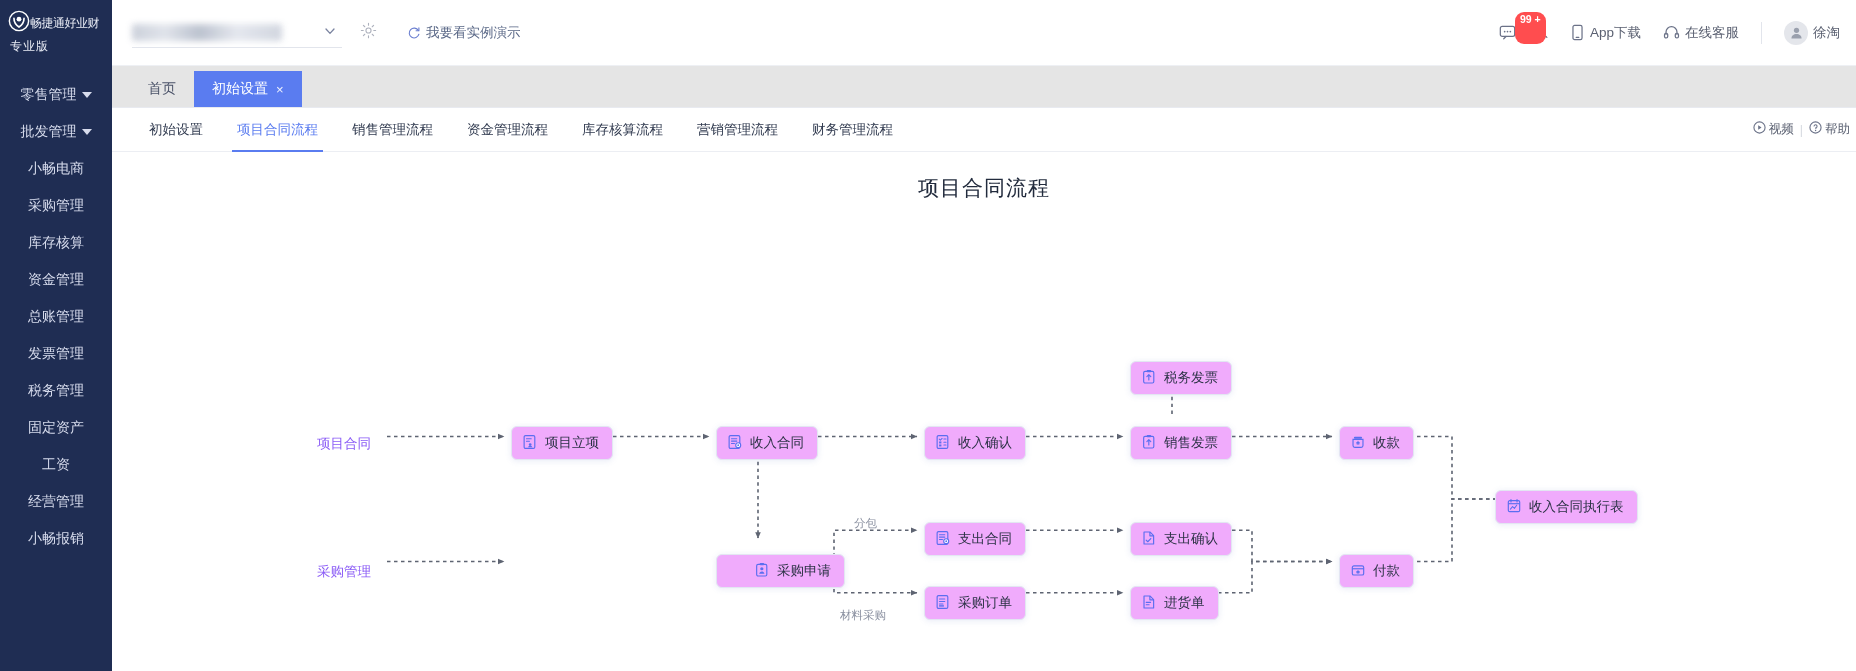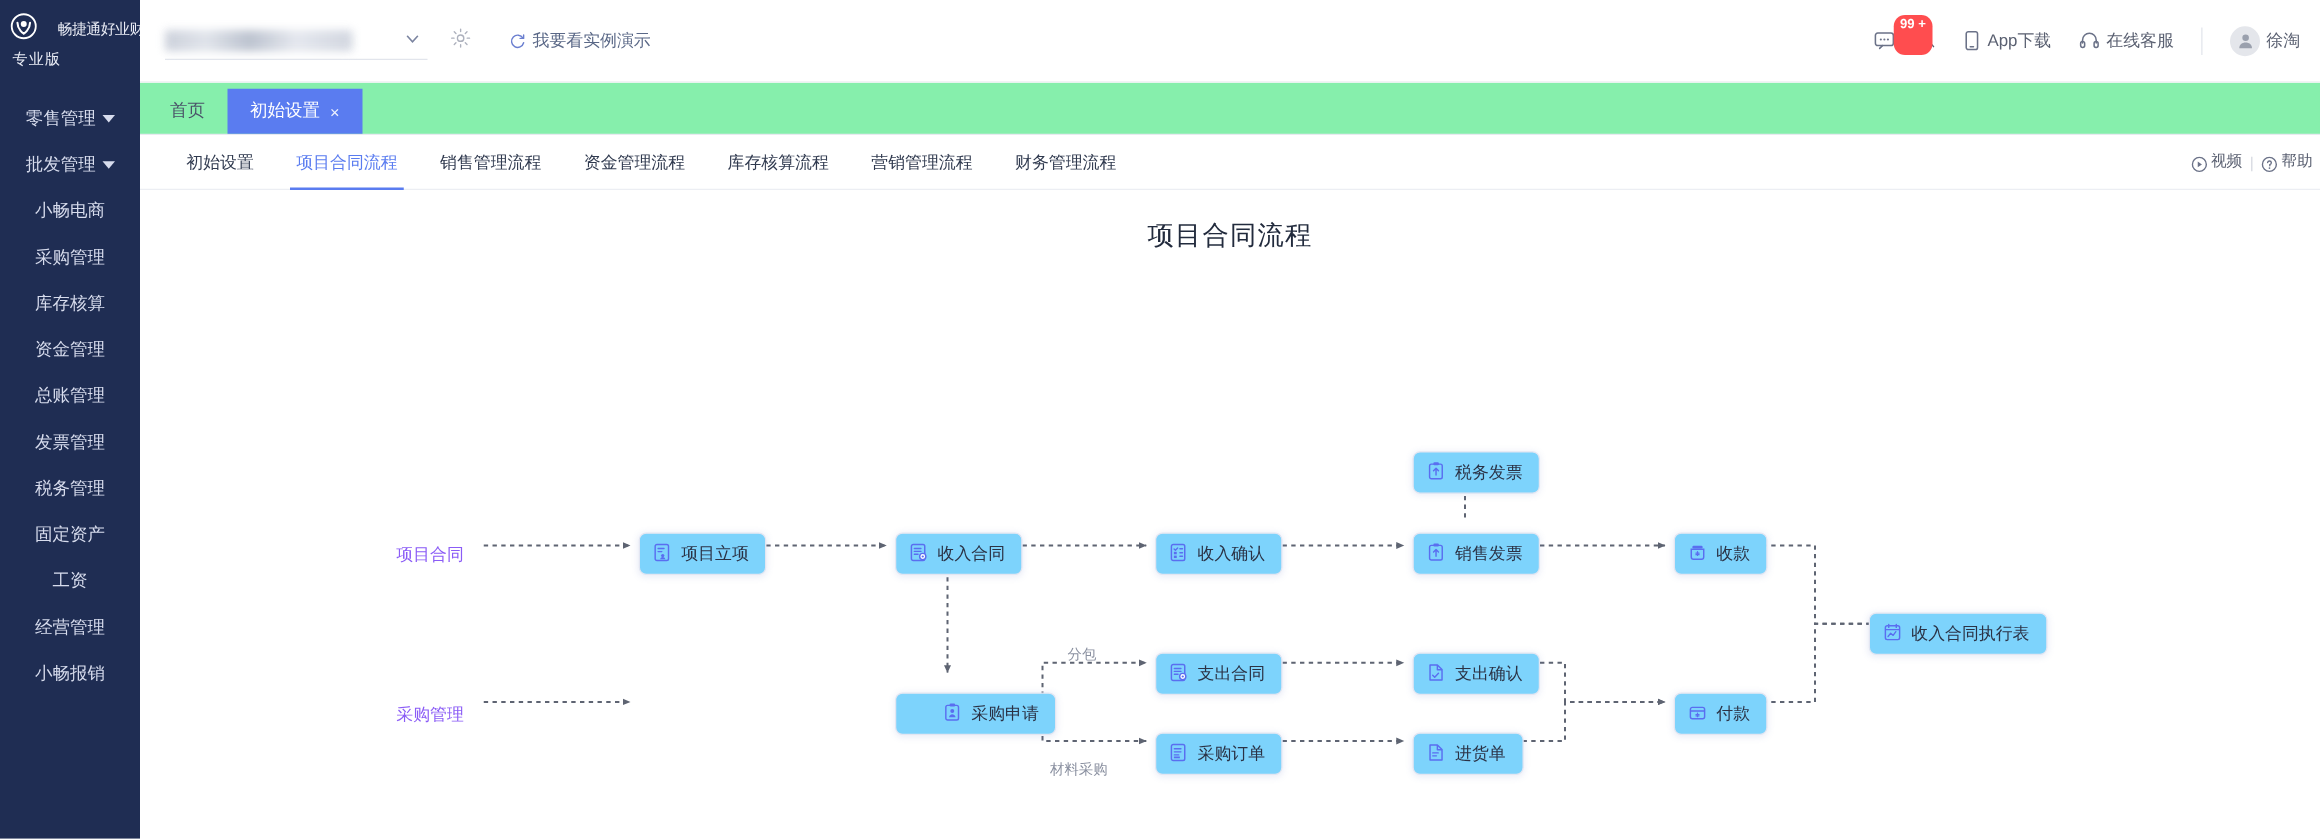--- a/index.html
+++ b/index.html
@@ -9,21 +9,21 @@
     background: #ffffff; overflow: hidden;
   }
   .app { position: relative; width: 1856px; height: 671px; display: flex; }
 
   
   .sidebar {
     width: 112px; height: 671px; background: #1f2d53; flex: 0 0 112px;
     position: relative; overflow: hidden;
   }
   .brand { height: 66px; padding: 10px 0 0 0; position: relative; }
-  .brand-row { display: flex; align-items: center; gap: 16px; padding-left: 8px; }
+  .brand-row { display: flex; align-items: center; gap: 0; padding-left: 8px; }
   .brand-logo { width: 22px; height: 22px; flex: 0 0 22px; }
   .brand-name {
     color: #e9ecf5; font-size: 12px; white-space: nowrap; letter-spacing: -0.5px;
   }
   .brand-sub {
     color: #e9ecf5; font-size: 12px; padding-left: 10px; margin-top: 2px; letter-spacing: 1px;
   }
   .nav { padding-top: 10px; }
   .nav-item {
     height: 37px; display: flex; align-items: center; justify-content: center;
@@ -70,22 +70,22 @@
     border-radius: 9px; font-weight: bold; white-space: nowrap;
   }
   .hdr-divider { width: 1px; height: 22px; background: #e2e5ec; }
   .avatar {
     width: 24px; height: 24px; border-radius: 50%; background: #e4e6eb;
     display: flex; align-items: center; justify-content: center;
   }
 
   
   .tabstrip {
-    height: 42px; background: #86efac; display: flex; align-items: flex-end;
-    padding-left: 6px; border-bottom: 1px solid #e8eaf0;
+    height: 42px; background: #e5e5e5; display: flex; align-items: flex-end;
+    padding-left: 18px; border-bottom: 1px solid #e8eaf0;
   }
   .tab {
     height: 36px; padding: 0 18px; display: flex; align-items: center;
     font-size: 14px; color: #4a5268; cursor: pointer; gap: 8px;
   }
   .tab.active { background: #5a7cf0; color: #fff; }
   .tab-close { font-size: 13px; opacity: .9; }
 
   
   .subtabs {
@@ -99,33 +99,33 @@
   }
   .subtab.active { color: #5a7cf0; }
   .subtab.active::after {
     content: ""; position: absolute; left: 12px; right: 12px; bottom: 0;
     height: 2px; background: #5a7cf0;
   }
   .subtabs-right {
     margin-left: auto; display: flex; align-items: center; gap: 6px;
     font-size: 12.5px; color: #5a6071; padding-right: 6px;
   }
-  .st-link { display: flex; align-items: flex-end; gap: 3px; cursor: pointer; }
+  .st-link { display: flex; align-items: flex-start; gap: 3px; cursor: pointer; }
   .st-sep { color: #d6d9e0; }
 
   
   .canvas { flex: 1; position: relative; background: #fff; overflow: hidden; }
   .flow-title {
     position: absolute; left: 0; right: 0; top: 22px; text-align: center;
     font-size: 21px; color: #222b3d; letter-spacing: 1px;
   }
   .stage { position: absolute; left: 0; top: 0; width: 100%; height: 100%; }
 
   .node {
-    position: absolute; height: 34px; background: #7dd3fc;
+    position: absolute; height: 34px; background: #f0abfc;
     border: 1px solid #e3e6f2; border-radius: 6px;
     box-shadow: 0 1px 6px rgba(90,110,190,.14);
     display: flex; align-items: center; gap: 7px; padding: 0 13px 0 10px;
     font-size: 13.5px; color: #2b3245; white-space: nowrap; cursor: pointer;
   }
   .node svg { flex: 0 0 16px; }
 
   .rowlabel {
     position: absolute; font-size: 13.5px; color: #8b5cf6; white-space: nowrap;
   }

